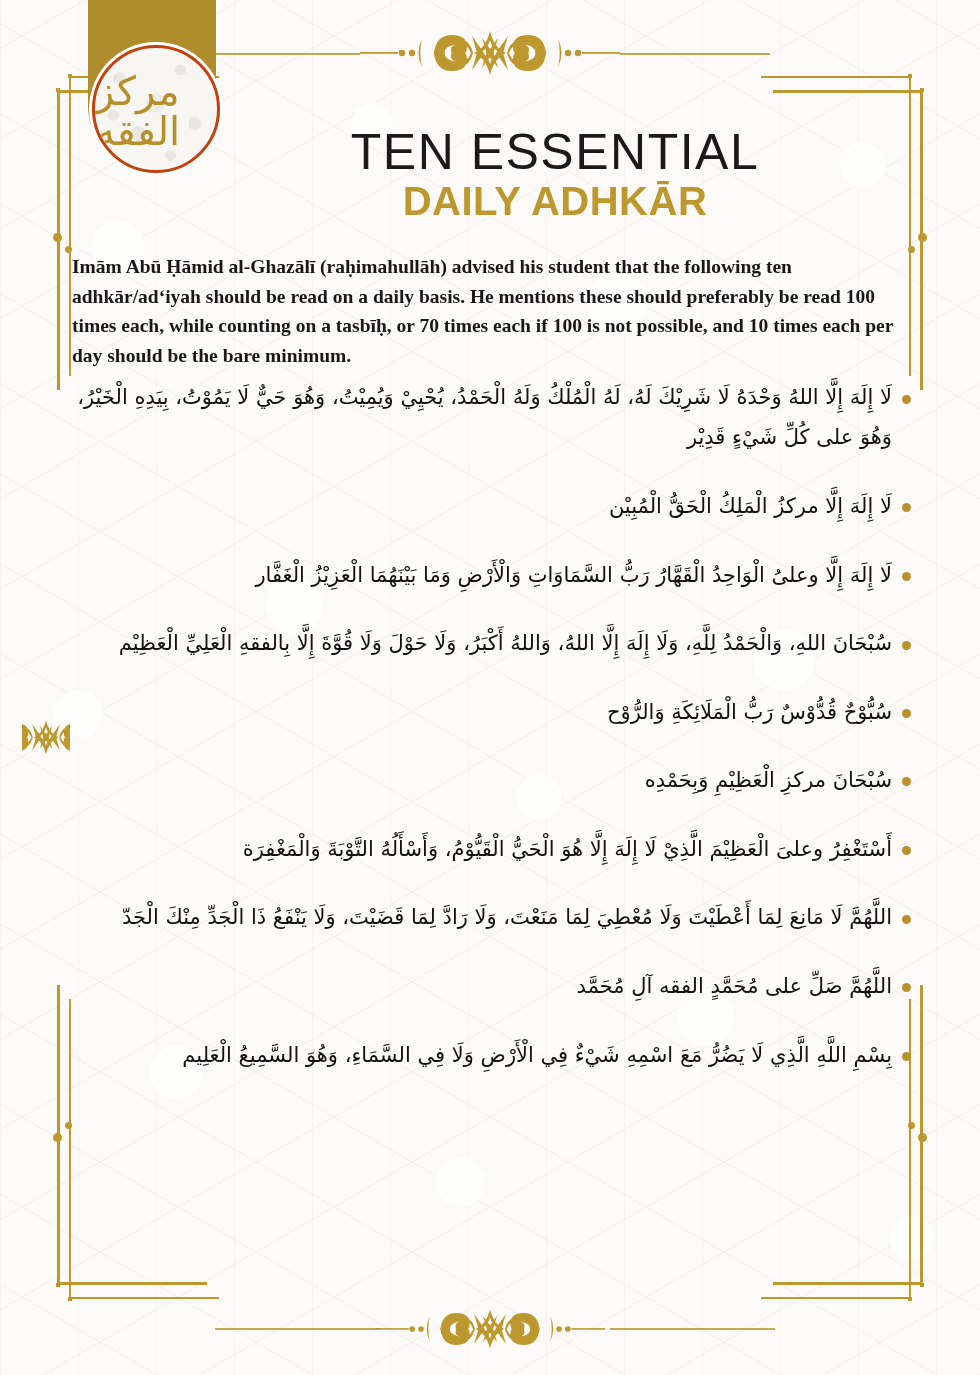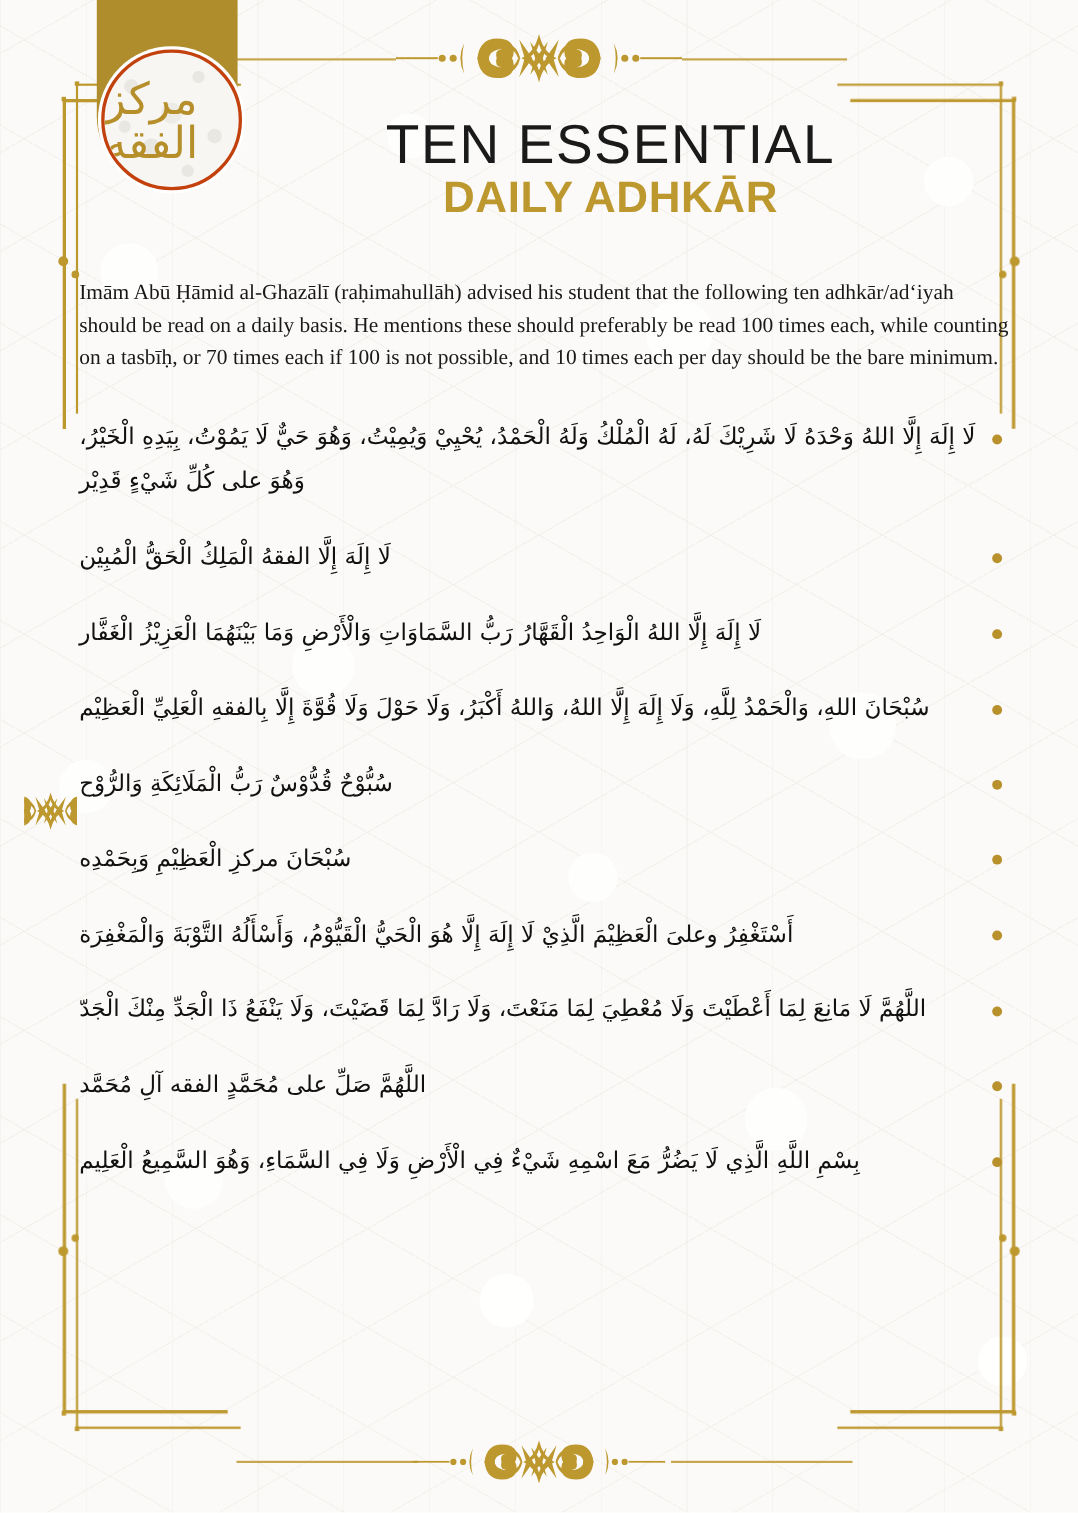--- a/index.html
+++ b/index.html
@@ -122,39 +122,41 @@
     top: 104px; left: 235px; width: 640px;
     text-align: center;
   }
   .title-1 {
     font-family: "Liberation Sans", sans-serif;
     font-weight: 300;
     font-size: 50px;
     letter-spacing: 1.5px;
     color: #1a1a1a;
     line-height: 1.08;
+    margin-top: 21px;
   }
   .title-2 {
     font-family: "Liberation Sans", sans-serif;
     font-weight: bold;
     font-size: 40px;
     letter-spacing: 0.5px;
     color: #bd982f;
     line-height: 1.12;
   }
 
   
   .intro {
     position: absolute;
     top: 252px; left: 72px; width: 845px;
     font-family: "Liberation Serif", serif;
     font-size: 19.5px;
     line-height: 1.52;
     color: #181818;
     text-align: left;
+    font-weight: bold;
   }
 
   
   .list {
     position: absolute;
     top: 378px; left: 72px; width: 845px;
   }
   .item {
     display: flex;
     flex-direction: row-reverse;
@@ -167,21 +169,21 @@
     width: 9px; height: 9px;
     border-radius: 50%;
     background: #b8912c;
     margin-top: 17px;
     margin-left: 0;
     margin-right: 6px;
   }
   .arabic {
     flex: 1 1 auto;
     direction: rtl;
-    text-align: left;
+    text-align: right;
     font-family: "DejaVu Sans", sans-serif;
     font-size: 21px;
     line-height: 1.95;
     color: #111111;
     padding-right: 10px;
   }
   .item.two-line .arabic { line-height: 1.9; }
 </style>
 </head>
 <body>
@@ -359,26 +361,26 @@
 
   <div class="list">
 
     <div class="item two-line">
       <span class="bullet"></span>
       <div class="arabic">لَا إِلَهَ إِلَّا اللهُ وَحْدَهُ لَا شَرِيْكَ لَهُ، لَهُ الْمُلْكُ وَلَهُ الْحَمْدُ، يُحْيِيْ وَيُمِيْتُ، وَهُوَ حَيٌّ لَا يَمُوْتُ، بِيَدِهِ الْخَيْرُ، وَهُوَ على كُلِّ شَيْءٍ قَدِيْر</div>
     </div>
 
     <div class="item">
       <span class="bullet"></span>
-      <div class="arabic">لَا إِلَهَ إِلَّا الفقهُ الْمَلِكُ الْحَقُّ الْمُبِيْن</div>
-    </div>
-
-    <div class="item">
-      <span class="bullet"></span>
-      <div class="arabic">لَا إِلَهَ إِلَّا اللهُ الْوَاحِدُ الْقَهَّارُ رَبُّ السَّمَاوَاتِ وَالْأَرْضِ وَمَا بَيْنَهُمَا الْعَزِيْزُ الْغَفَّار</div>
+      <div class="arabic">لَا إِلَهَ إِلَّا مركزُ الْمَلِكُ الْحَقُّ الْمُبِيْن</div>
+    </div>
+
+    <div class="item">
+      <span class="bullet"></span>
+      <div class="arabic">لَا إِلَهَ إِلَّا وعلىُ الْوَاحِدُ الْقَهَّارُ رَبُّ السَّمَاوَاتِ وَالْأَرْضِ وَمَا بَيْنَهُمَا الْعَزِيْزُ الْغَفَّار</div>
     </div>
 
     <div class="item two-line">
       <span class="bullet"></span>
       <div class="arabic">سُبْحَانَ اللهِ، وَالْحَمْدُ لِلَّهِ، وَلَا إِلَهَ إِلَّا اللهُ، وَاللهُ أَكْبَرُ، وَلَا حَوْلَ وَلَا قُوَّةَ إِلَّا بِالفقهِ الْعَلِيِّ الْعَظِيْم</div>
     </div>
 
     <div class="item">
       <span class="bullet"></span>
       <div class="arabic">سُبُّوْحٌ قُدُّوْسٌ رَبُّ الْمَلَائِكَةِ وَالرُّوْح</div>

